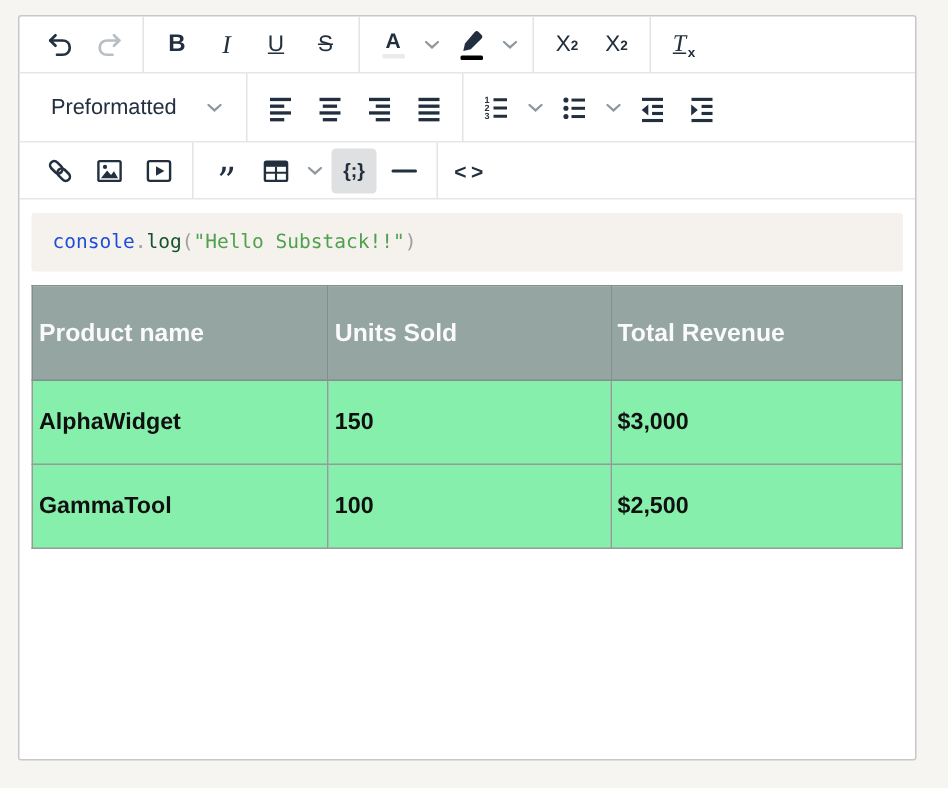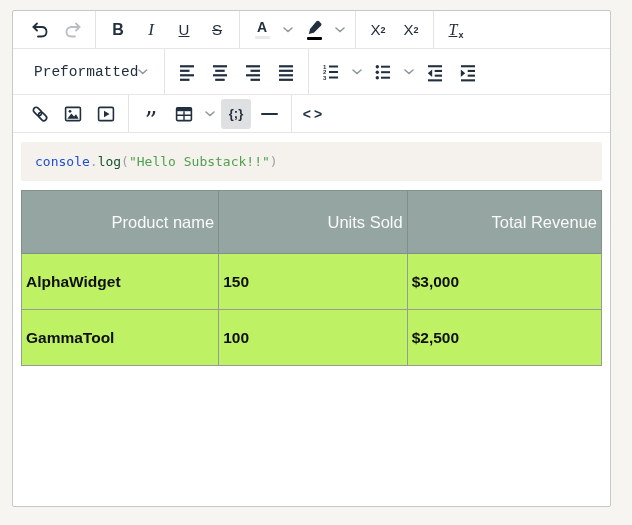--- a/index.html
+++ b/index.html
@@ -41,45 +41,45 @@
   .bar-light{background:#e8eaec;}
   .bar-dark{background:#000000;}
   .g-x{font-size:15px;}
   .supsub sup{font-size:9px;font-weight:bold;}
   .supsub sub{font-size:9px;font-weight:bold;}
   .g-clear{font-family:"Liberation Serif",serif;font-style:italic;font-size:16px;text-decoration:underline;}
   .g-clear-x{font-size:9px;font-weight:bold;margin-left:1px;align-self:flex-end;margin-bottom:5px;}
   .format-select{
     display:flex;align-items:center;justify-content:space-between;
     width:132px;height:34px;padding:0 9px;border:none;background:transparent;
-    font-family:Liberation Mono, monospace;font-size:14.5px;color:#222f3e;cursor:pointer;border-radius:3px;
+    font-family:Liberation Sans, sans-serif;font-size:14.5px;color:#222f3e;cursor:pointer;border-radius:3px;
   }
   .g-quote{font-family:"DejaVu Serif",serif;font-size:25px;line-height:8px;transform:translateY(7px);}
   .g-codesample{font-size:13px;font-weight:bold;}
   .g-source{font-size:14px;font-weight:bold;letter-spacing:3px;}
   .hr-glyph{width:17px;height:2px;background:#222f3e;border-radius:1px;}
   
   .content{padding:9px 8px;}
   .code-block{
     margin:0;background:#f5f1ec;border-radius:2px;
     padding:12px 14px;font-family:"DejaVu Sans Mono","Liberation Mono",monospace;
     font-size:13px;line-height:15px;white-space:pre;
   }
   .tok-plain{color:#1d4ed8;}
   .tok-punct{color:#9da0a6;}
   .tok-func{color:#14532d;}
   .tok-string{color:#50a14f;}
   .data-table{border-collapse:collapse;width:100%;margin-top:9px;table-layout:fixed;border:1px solid #6f7a78;}
   .data-table th{
-    background:#95a5a1;color:#fafafa;text-align:right;
-    font-size:16.5px;font-weight:normal;height:62px;padding:0 4px 0 4px;
+    background:#95a5a1;color:#fafafa;text-align:left;
+    font-size:16.5px;font-weight:bold;height:62px;padding:0 4px 0 4px;
     border:1px solid #82908c;vertical-align:middle;
   }
   .data-table td{
-    font-weight:bold;font-size:15.5px;color:#101010;background:#bef264;
+    font-weight:bold;font-size:15.5px;color:#101010;background:#86efac;
     height:55px;padding:0 4px 0 4px;border:1px solid #949c9a;vertical-align:middle;
   }
 </style>
 </head>
 <body>
 
 <div class="editor-frame">
 
   <div class="tb-row r1">
     <div class="grp">

